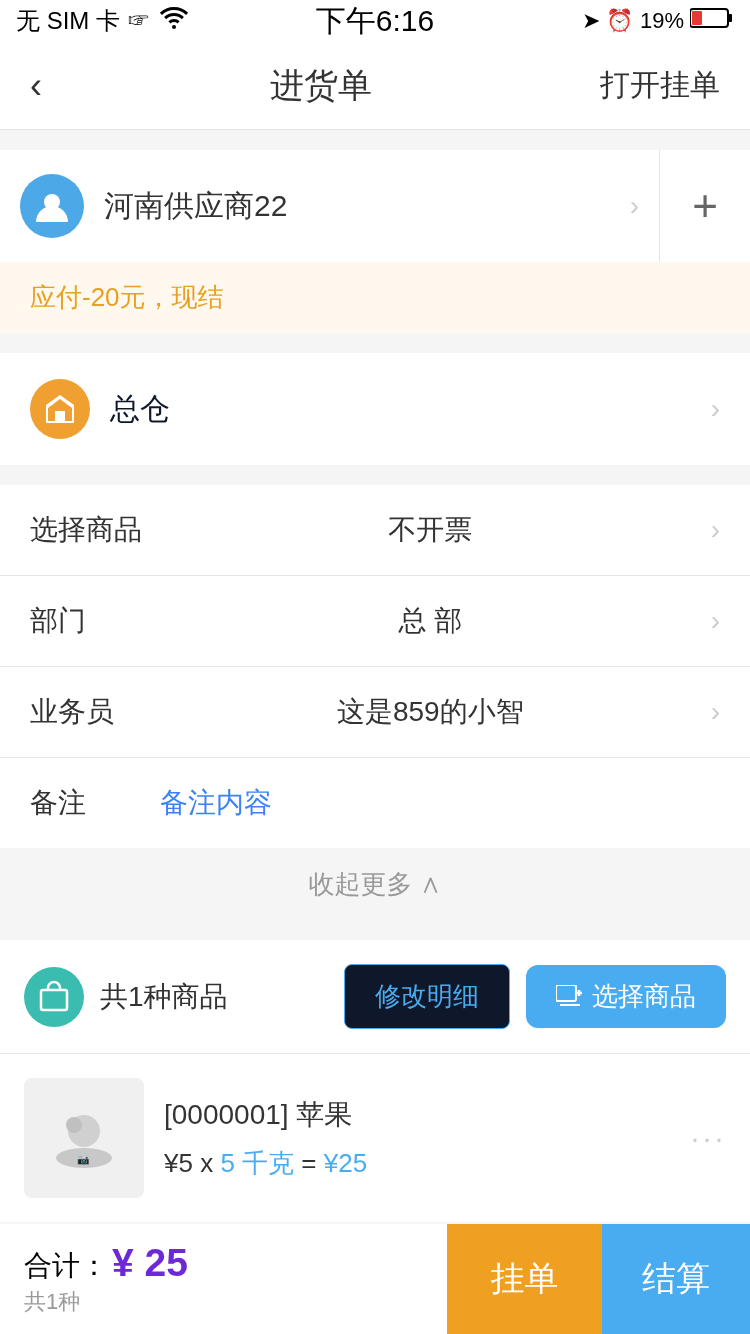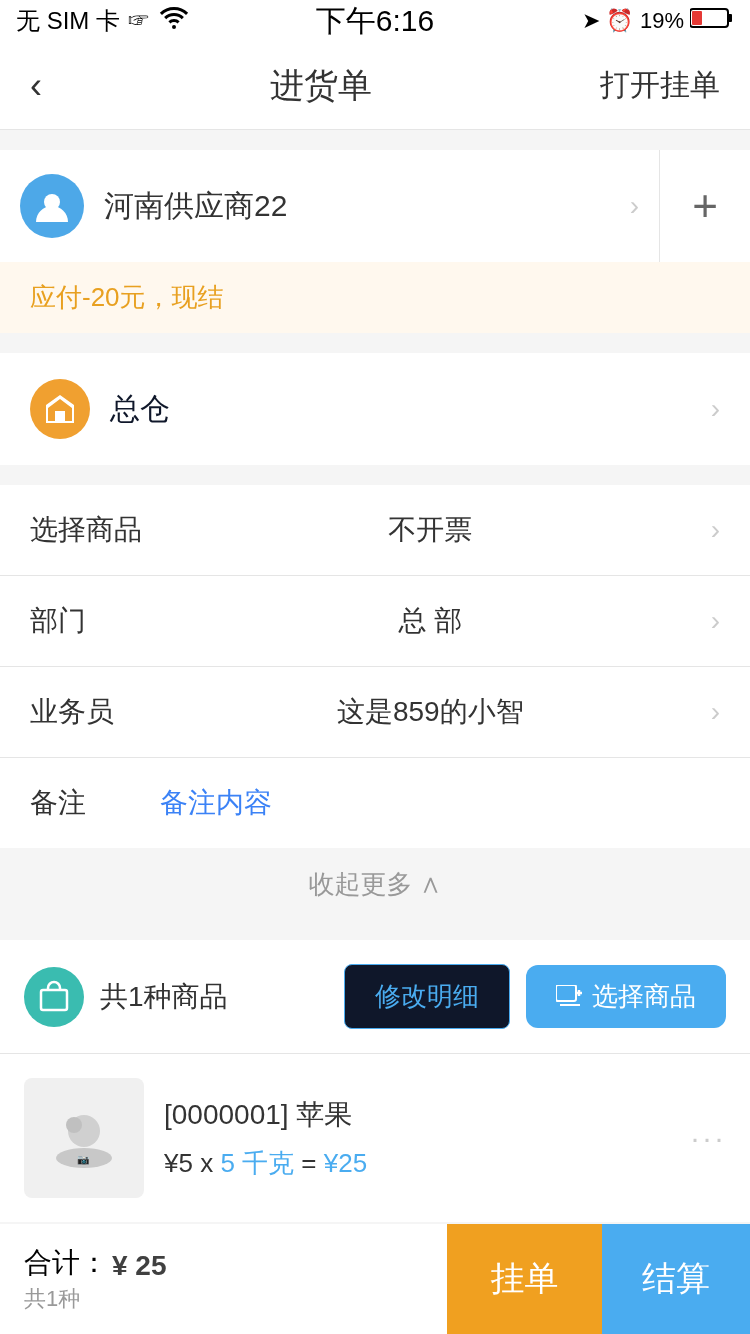--- a/index.html
+++ b/index.html
@@ -437,19 +437,19 @@
   </div>
   <span class="product-more">···</span>
 </div>
 
 <div class="bottom-spacer"></div>
 
 <div class="bottom-bar">
   <div class="total-section">
     <div style="display:flex; align-items:flex-end; gap:4px;">
       <span>合计：</span>
-      <span style="font-size:28px;font-weight:bold;color:#404040;">¥ 25</span>
+      <span style="font-size:39px;font-weight:bold;color:#6d28d9;">¥ 25</span>
     </div>
     <div style="font-size:22px;color:#999;margin-top:2px;">共1种</div>
   </div>
   <button class="btn-hang">挂单</button>
   <button class="btn-checkout">结算</button>
 </div>
 
 </body></html>

